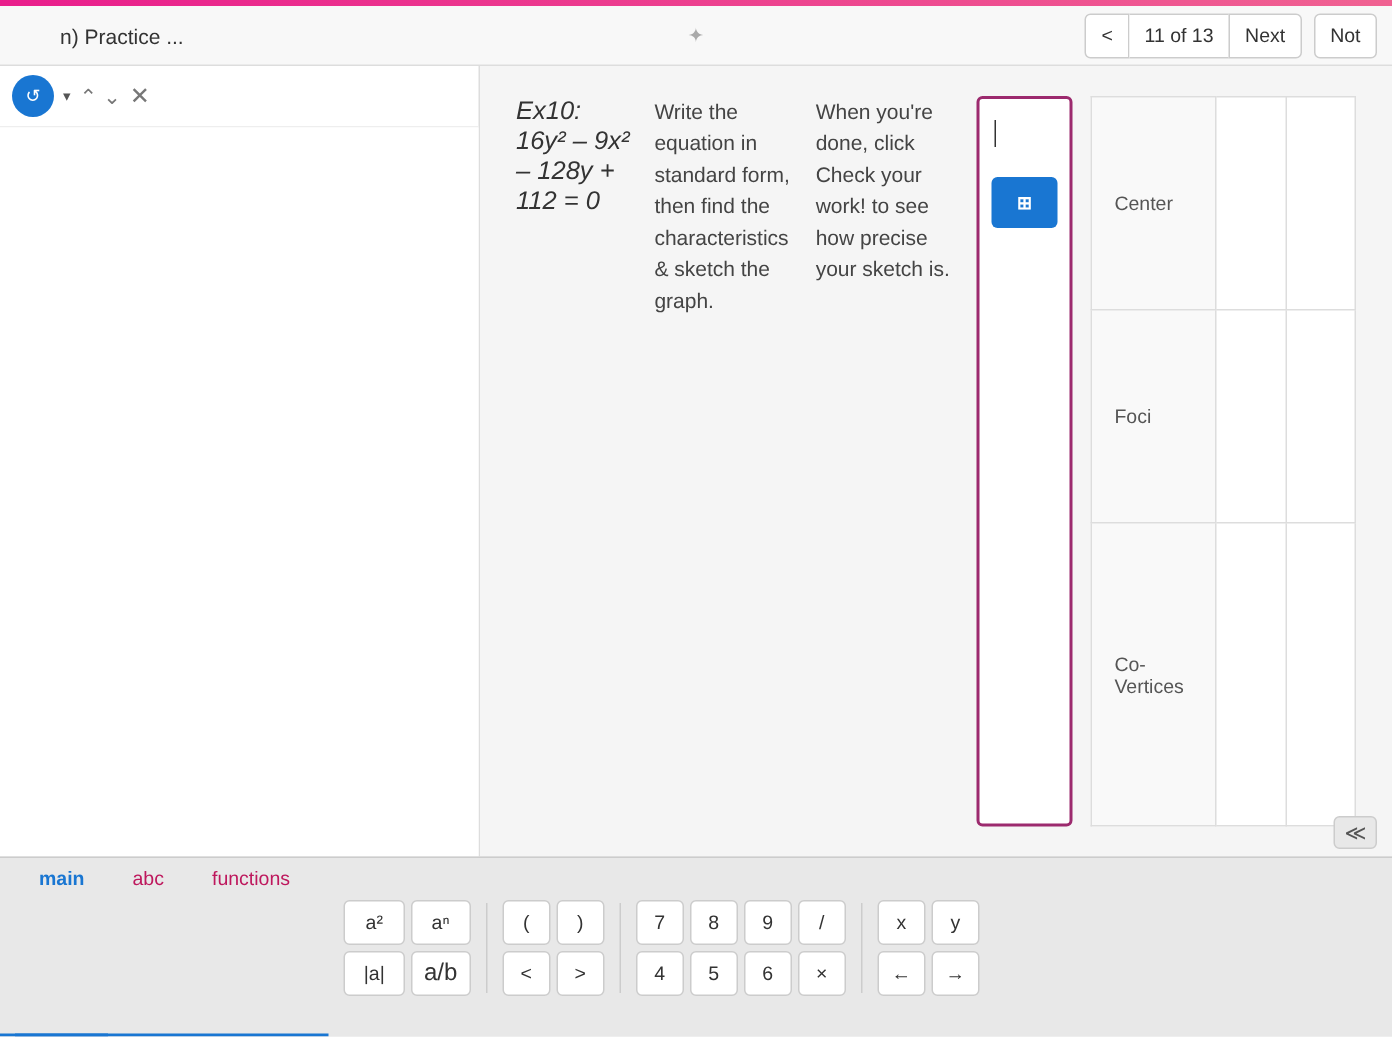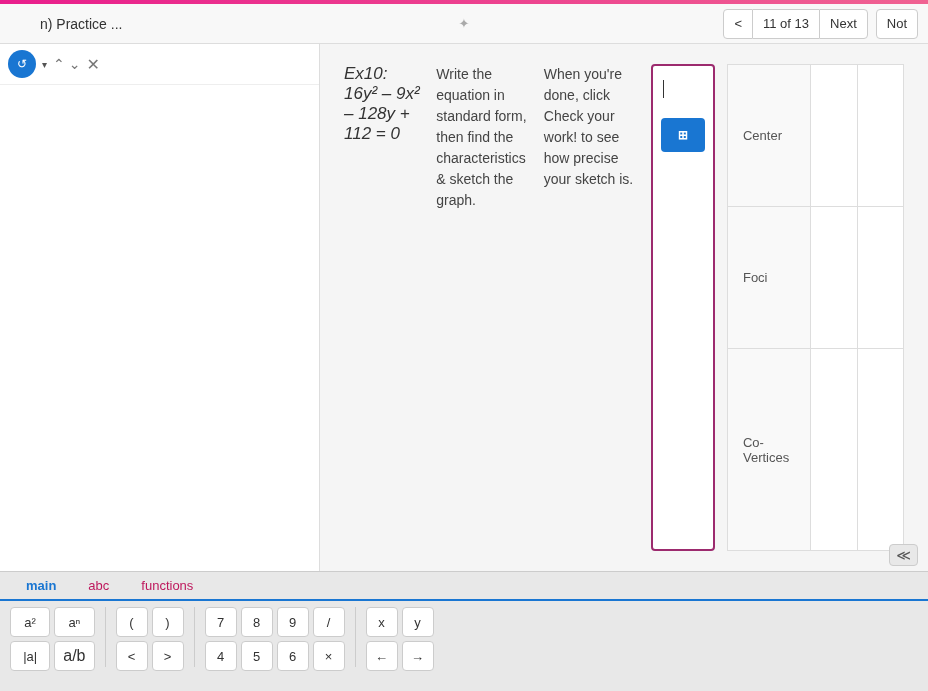--- a/index.html
+++ b/index.html
@@ -233,21 +233,21 @@
     
     .bottom-keyboard {
       position: absolute;
       bottom: 0;
       left: 0;
       right: 0;
       height: 120px;
       background: #e8e8e8;
       border-top: 1px solid #ccc;
       display: flex;
-      flex-direction: column;
+      flex-direction: row;
     }
 
     .keyboard-tabs {
       display: flex;
       gap: 0;
       padding: 0 10px;
       border-bottom: 2px solid #1976d2;
       background: #e8e8e8;
     }
     .keyboard-tab {
@@ -262,21 +262,21 @@
       color: #1976d2;
       border-bottom: 2px solid #1976d2;
       font-weight: bold;
     }
 
     .keyboard-area {
       display: flex;
       flex: 1;
       padding: 6px 10px;
       gap: 6px;
-      align-items: flex-start;
+      align-items: center;
     }
 
     .key-group {
       display: grid;
       grid-template-columns: repeat(2, 1fr);
       gap: 4px;
     }
 
     .key-btn {
       background: white;

